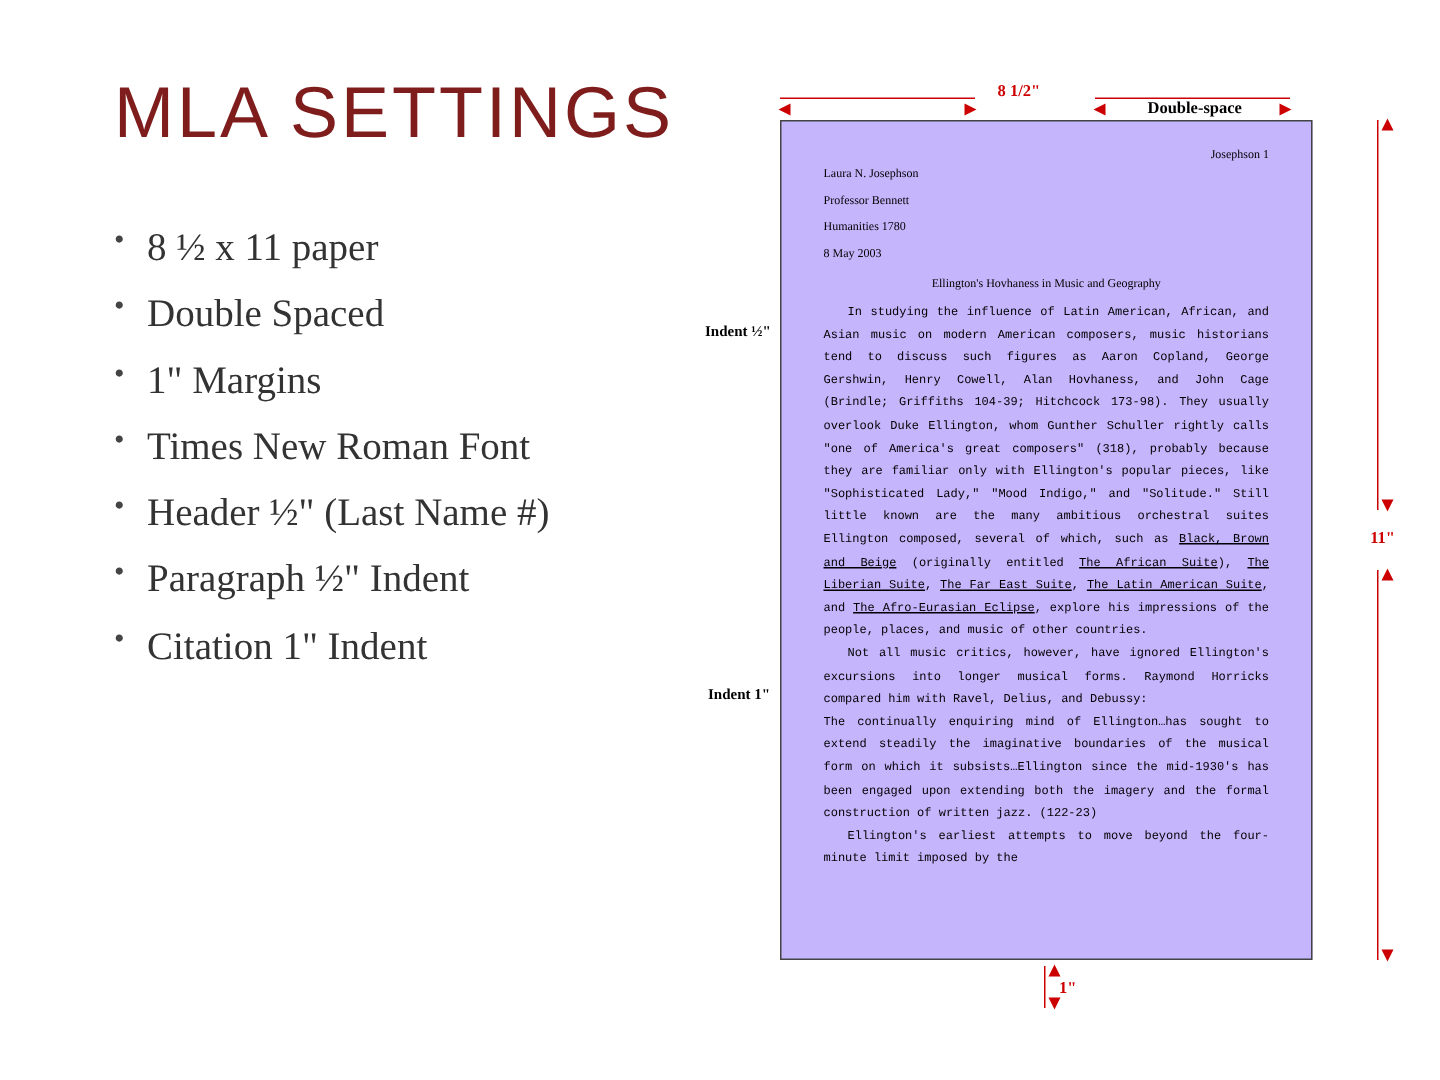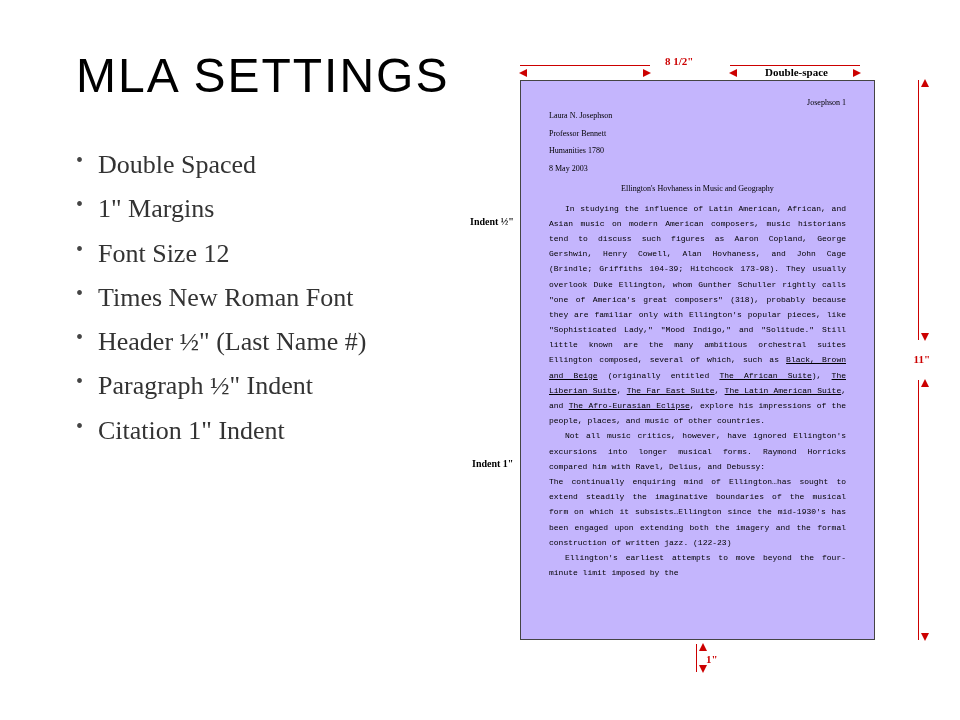--- a/index.html
+++ b/index.html
@@ -14,21 +14,21 @@
   .slide {
     position: relative;
     width: 960px;
     height: 720px;
     box-sizing: border-box;
     padding: 48px 48px 40px 76px;
   }
   .title {
     font-family: Arial, Helvetica, sans-serif;
     font-size: 48px;
-    color: #000000;
+    color: #7f1d1d;
     letter-spacing: 2px;
     margin-bottom: 30px;
   }
   .body {
     display: flex;
   }
   .bullets {
     width: 440px;
     font-size: 26px;
     color: #333;
@@ -151,23 +151,23 @@
 </style>
 </head>
 <body>
 
 <div class="slide">
 
   <div class="title">MLA  SETTINGS</div>
 
   <div class="body">
     <ul class="bullets">
+      <li>8 ½ x 11 paper</li>
       <li>Double Spaced</li>
       <li>1" Margins</li>
-      <li>Font Size 12</li>
       <li>Times New Roman Font</li>
       <li>Header ½" (Last Name #)</li>
       <li>Paragraph ½" Indent</li>
       <li>Citation 1" Indent</li>
     </ul>
   </div>
 
   <div class="diagram">
 
     <div class="top-width">

